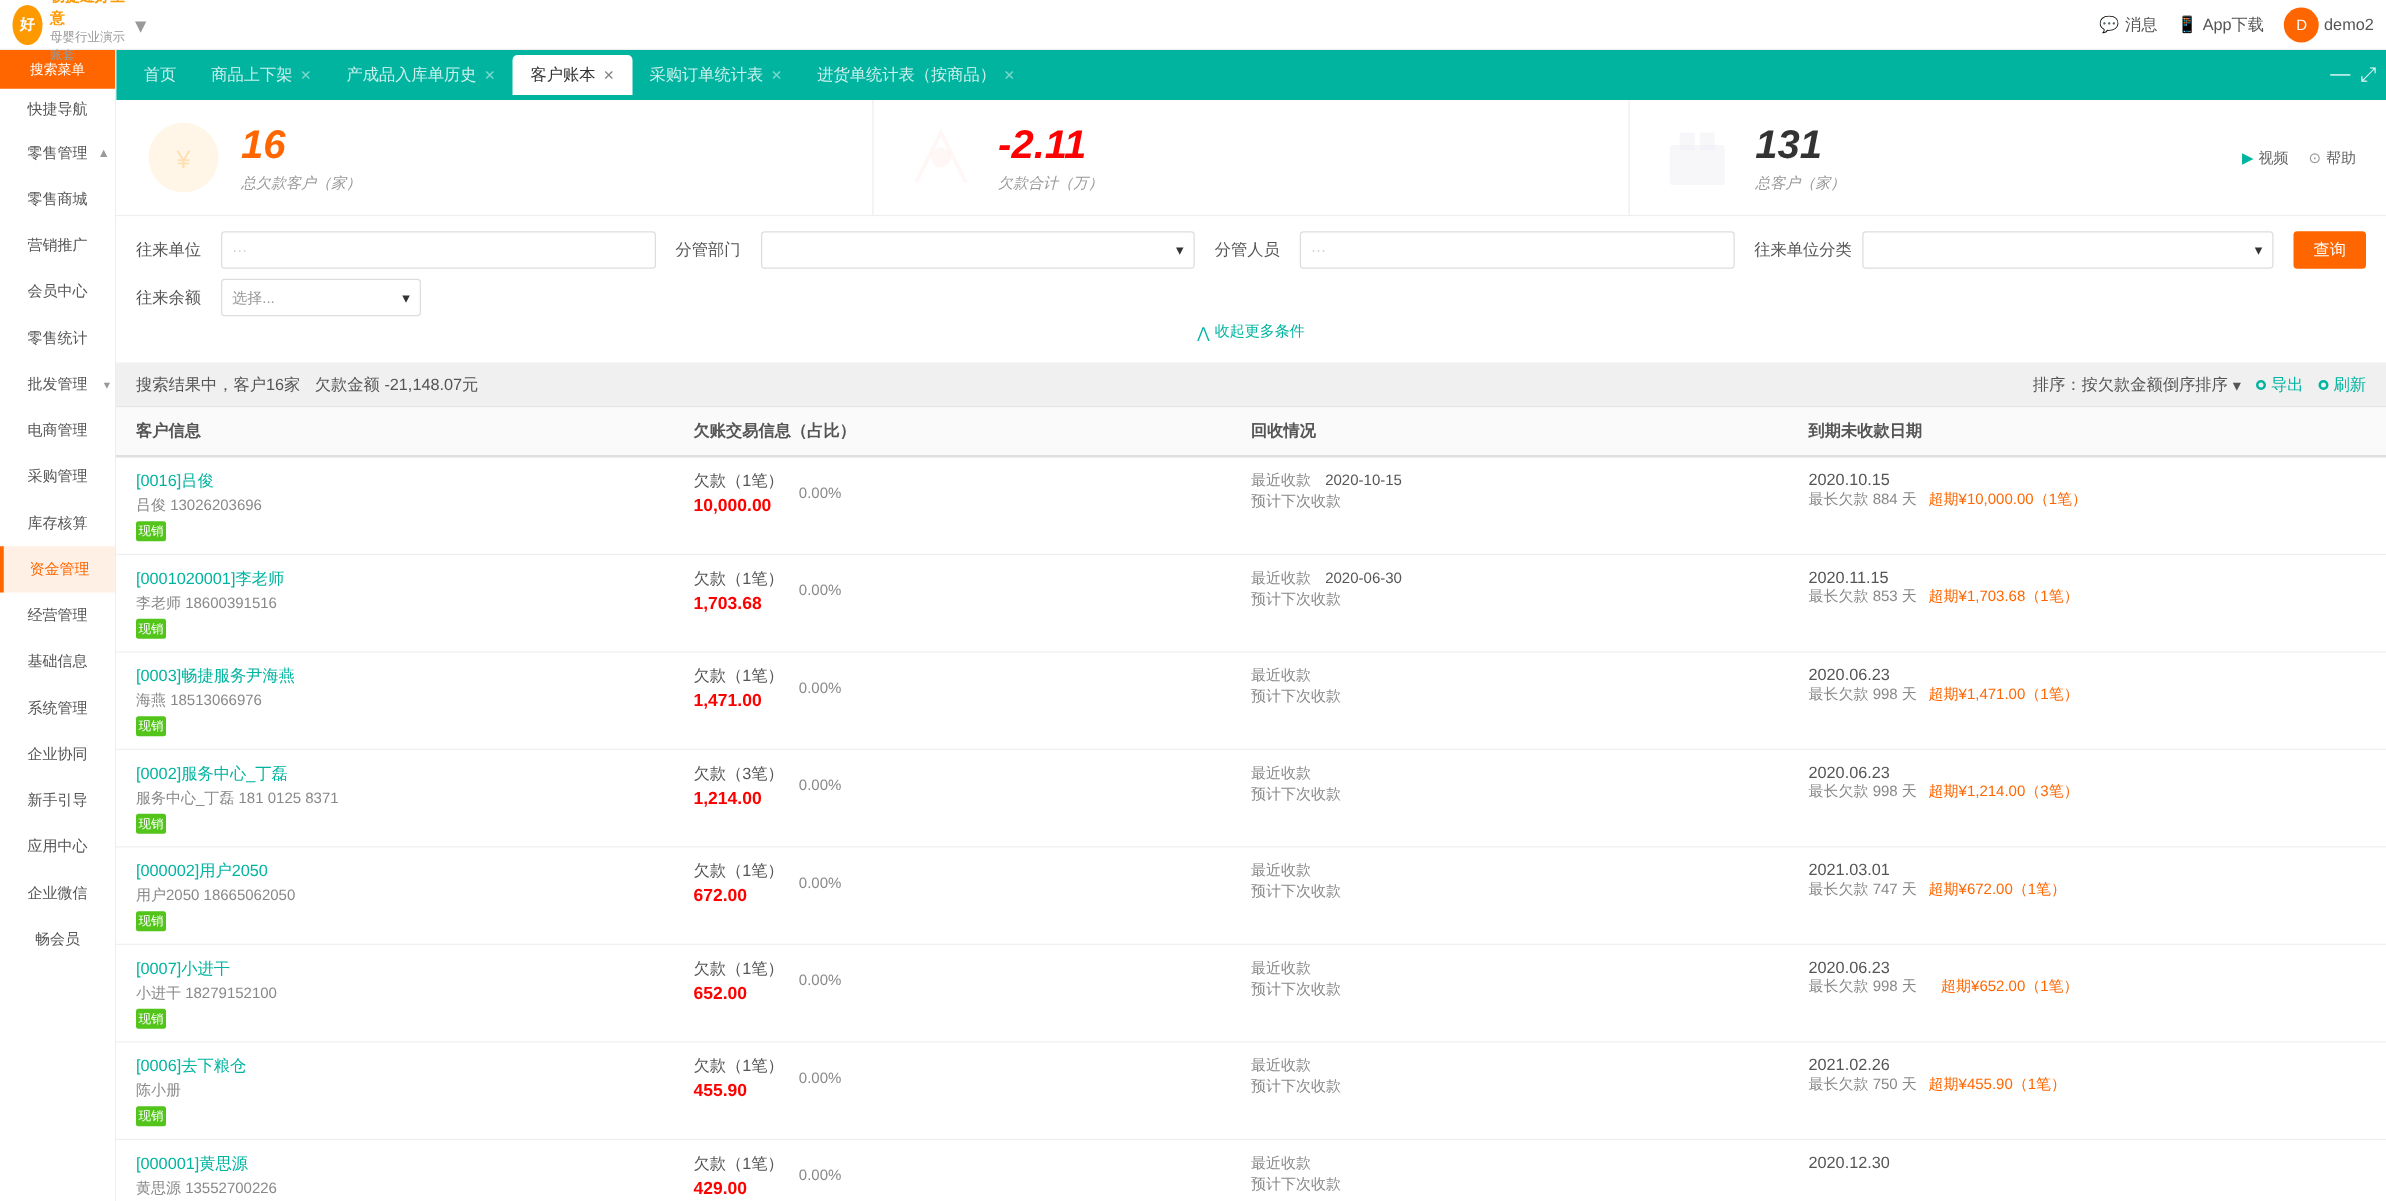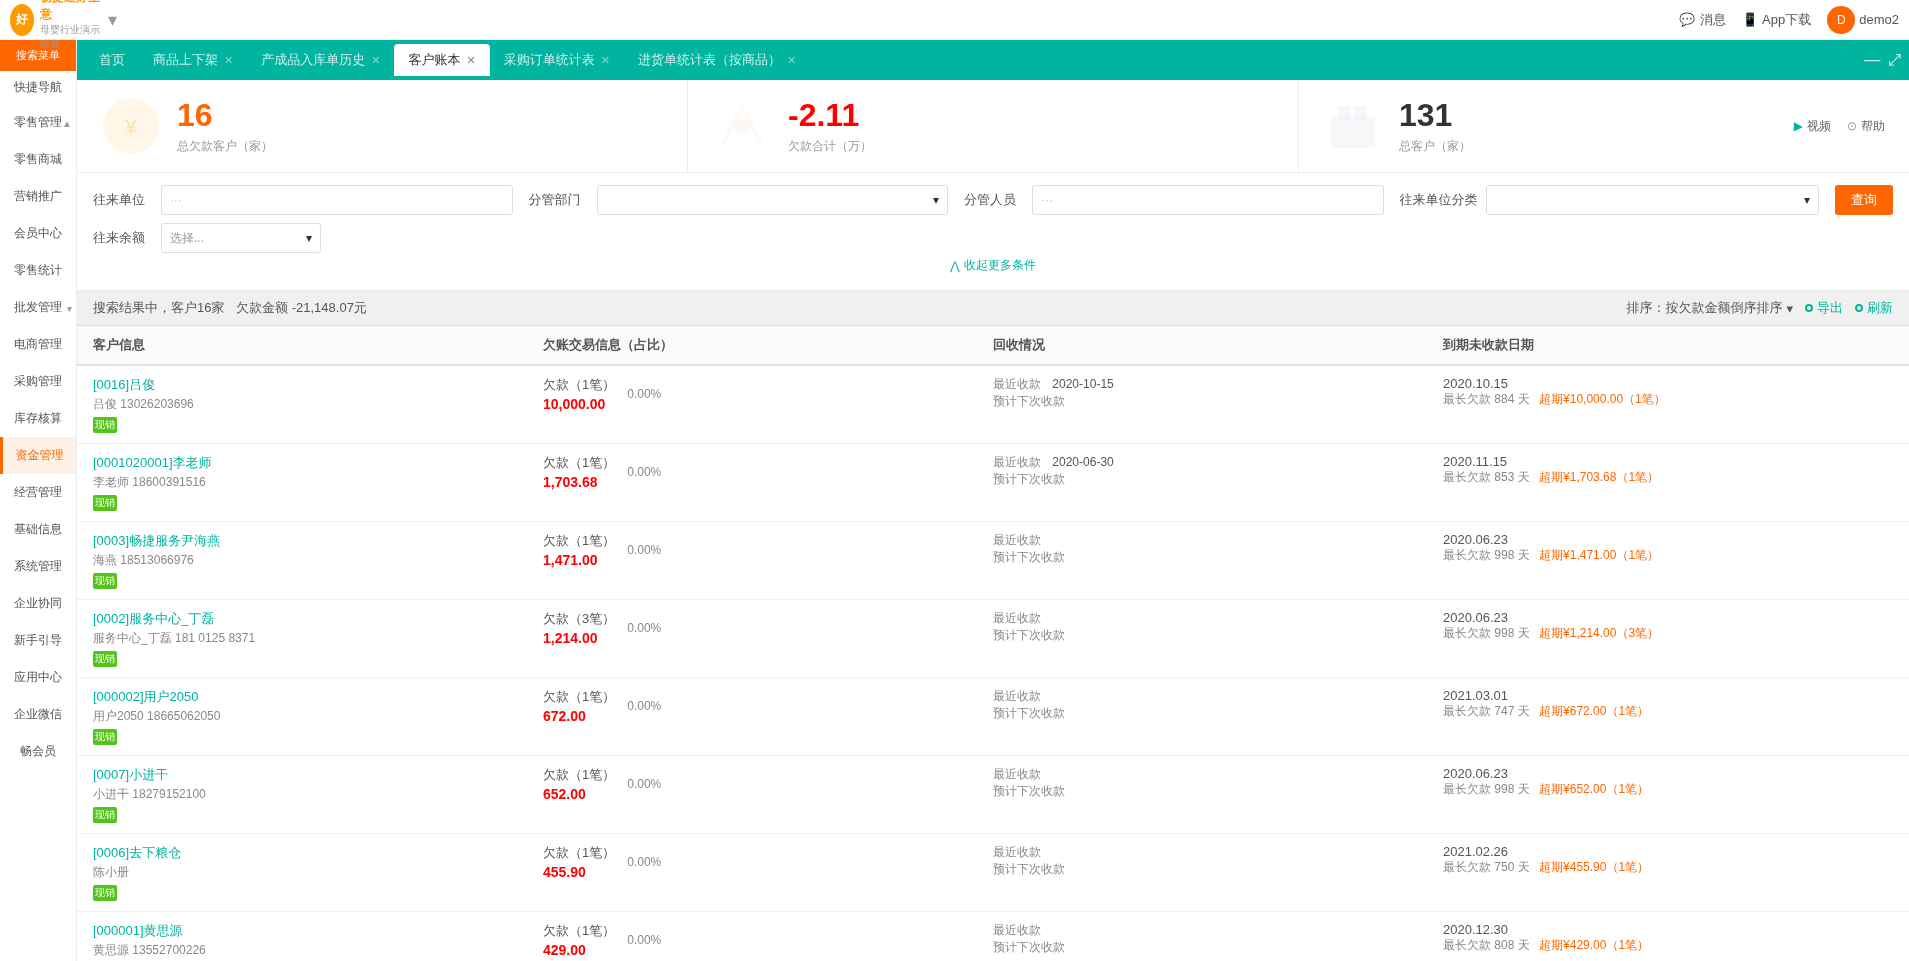--- a/index.html
+++ b/index.html
@@ -8,21 +8,21 @@
     
     .app-container { display: flex; flex-direction: column; height: 100vh; }
     .top-bar { height: 40px; background: #fff; display: flex; align-items: center; padding: 0 10px; border-bottom: 1px solid #eee; position: relative; }
     .logo-area { display: flex; align-items: center; width: 90px; }
     .logo-icon { width: 32px; height: 32px; background: #f90; border-radius: 50%; display: flex; align-items: center; justify-content: center; color: #fff; font-size: 12px; font-weight: bold; }
     .top-right { margin-left: auto; display: flex; align-items: center; gap: 16px; }
     .top-right-item { display: flex; align-items: center; gap: 4px; font-size: 13px; color: #555; cursor: pointer; }
 
     
     .main-area { display: flex; flex: 1; overflow: hidden; }
-    .sidebar { width: 77px; background: #fff; border-right: 1px solid #eee; display: flex; flex-direction: column; overflow-y: auto; }
+    .sidebar { width: 93px; background: #fff; border-right: 1px solid #eee; display: flex; flex-direction: column; overflow-y: auto; }
     .sidebar-search { background: #f60; color: #fff; padding: 8px 4px; font-size: 11px; text-align: center; cursor: pointer; }
 
     
     .content-area { flex: 1; display: flex; flex-direction: column; overflow: hidden; }
 
     
     .tab-bar { background: #00b4a0; display: flex; align-items: center; height: 40px; padding: 2px 8px; }
     .tab { display: flex; align-items: center; padding: 0 14px; height: 32px; color: rgba(255,255,255,0.8); font-size: 13px; cursor: pointer; border-radius: 4px 4px 0 0; gap: 6px; }
     .tab.active { background: #fff; color: #333; }
     .tab .tab-close { font-size: 11px; opacity: 0.6; }
@@ -30,21 +30,21 @@
     .tab-bar-btn { color: rgba(255,255,255,0.9); cursor: pointer; font-size: 16px; }
 
     
     .page-content { flex: 1; overflow-y: auto; background: #f5f5f5; padding: 0; }
 
     
     .summary-row { display: flex; background: #fff; border-bottom: 1px solid #eee; }
     .summary-card { flex: 1; padding: 16px 24px; display: flex; align-items: center; gap: 16px; border-right: 1px solid #eee; }
     .summary-card:last-child { border-right: none; }
     .summary-icon { width: 60px; height: 60px; opacity: 0.3; display: flex; align-items: center; justify-content: center; }
-    .summary-content { flex: 1; }
+    .summary-content { flex: 1; font-style: italic; }
     .summary-value { font-size: 32px; font-weight: bold; }
     .summary-value.red { color: #f00; }
     .summary-value.orange { color: #f60; }
     .summary-value.dark { color: #333; }
     .summary-label { font-size: 12px; color: #999; margin-top: 4px; }
     .summary-card-right { display: flex; gap: 16px; align-items: center; margin-left: auto; font-size: 12px; color: #666; }
     .summary-video { display: flex; align-items: center; gap: 4px; cursor: pointer; }
     .summary-help { display: flex; align-items: center; gap: 4px; cursor: pointer; }
 
     
@@ -485,21 +485,21 @@
             <div>
               <div class="repay-label">
                 <span>最近收款</span>
               </div>
               <div class="repay-next">预计下次收款</div>
             </div>
             <div>
               <div class="overdue-date">2020.06.23</div>
               <div class="overdue-days">
                 <span>最长欠款 998 天</span>
-                <span class="overdue-amount" style="margin-left:6px">超期¥652.00（1笔）</span>
+                <span class="overdue-amount" style="margin-left:16px">超期¥652.00（1笔）</span>
               </div>
             </div>
           </div>
 
           <div class="table-row">
             <div>
               <div class="customer-name">[0006]去下粮仓</div>
               <div class="customer-phone">陈小册</div>
               <span class="customer-badge">现销</span>
             </div>
@@ -543,24 +543,20 @@
               </div>
             </div>
             <div>
               <div class="repay-label">
                 <span>最近收款</span>
               </div>
               <div class="repay-next">预计下次收款</div>
             </div>
             <div>
               <div class="overdue-date">2020.12.30</div>
-              <div class="overdue-days">
-                <span>最长欠款 808 天</span>
-                <span class="overdue-amount" style="margin-left:6px">超期¥429.00（1笔）</span>
-              </div>
             </div>
           </div>
 
         </div>
       </div>
     </div>
   </div>
 </div>
 
 </body></html>

